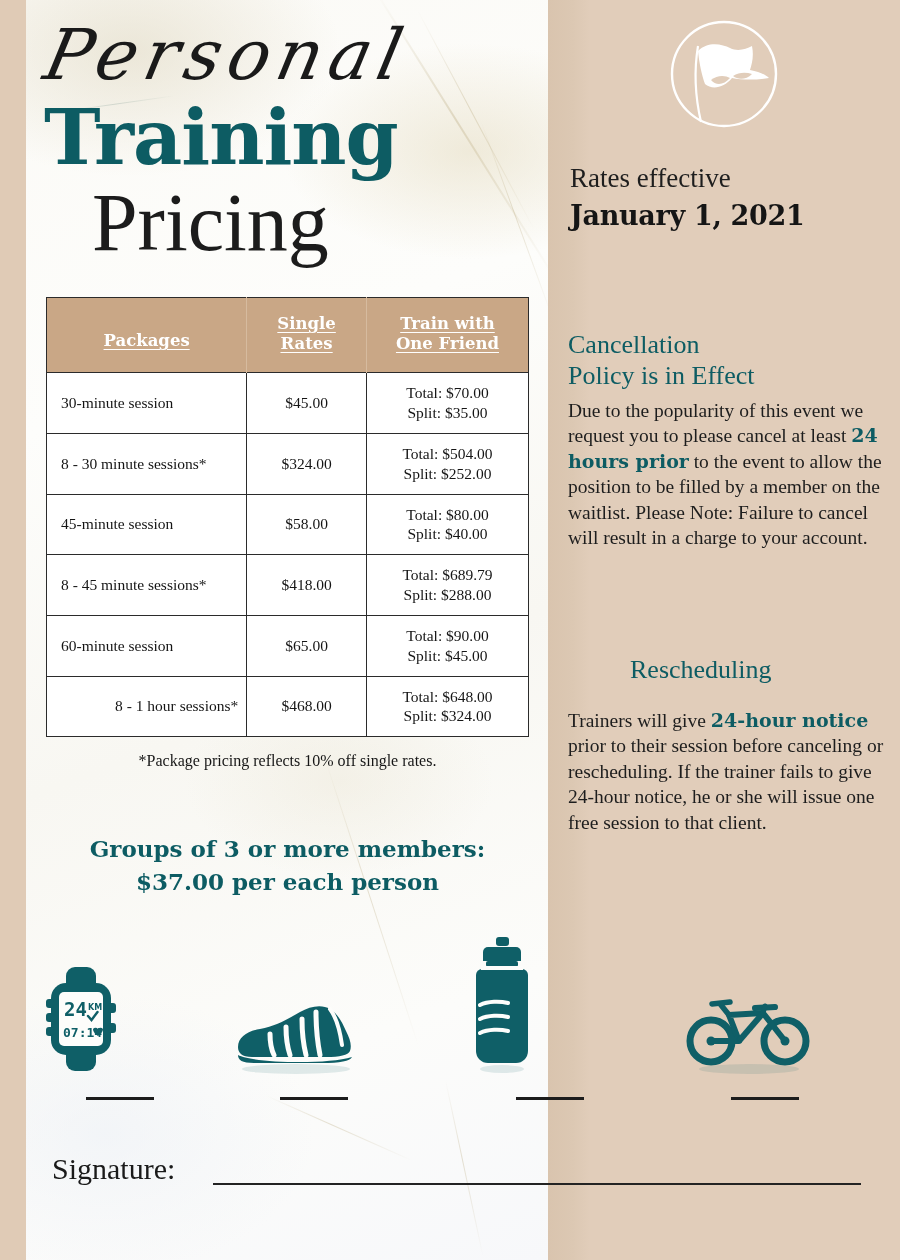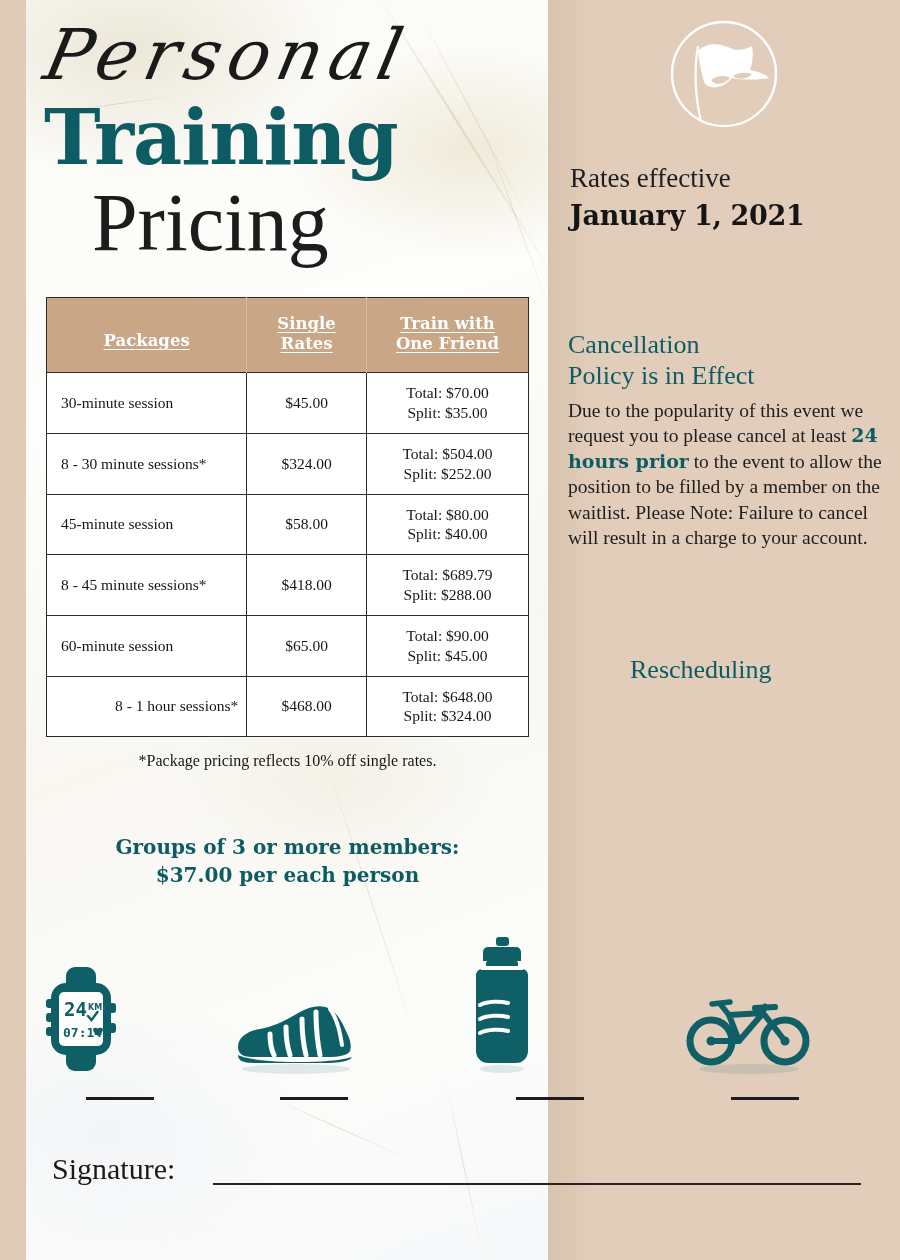--- a/index.html
+++ b/index.html
@@ -165,21 +165,21 @@
     color: #161616;
   }
 
   .group-note {
     position: absolute;
     left: 20px; top: 833px;
     width: 483px;
     text-align: center;
     font-family: "DejaVu Serif", serif;
     font-weight: bold;
-    font-size: 20px;
+    font-size: 23px;
     line-height: 1.42;
     color: #0d5c63;
   }
 
   
   .right-col {
     position: absolute;
     left: 568px; top: 0;
     width: 332px; height: 1260px;
   }
@@ -404,20 +404,21 @@
 
     <div class="sec-head cancel">
       <span>Cancellation</span><br>
       <span>Policy is in Effect</span>
     </div>
 
     <div class="body-para p-cancel"><span>Due to the popularity of this event we request you to please cancel at least </span><b>24 hours prior</b><span> to the event to allow the position to be filled by a member on the waitlist. Please Note: Failure to cancel will result in a charge to your account.</span></div>
 
     <div class="sec-head resched">Rescheduling</div>
 
+    <div class="body-para p-resched"><span>Trainers will give </span><b>24-hour notice</b><span> prior to their session before canceling or rescheduling. If the trainer fails to give 24-hour notice, he or she will issue one free session to that client.</span></div>
   </div>
 
   <div class="icon-row">
 
     <div class="icon-cell ic-1">
       <svg width="78" height="112" viewBox="0 0 78 112" aria-hidden="true">
         <rect x="24" y="4" width="30" height="26" rx="9" fill="#0f5f67"></rect>
         <rect x="24" y="82" width="30" height="26" rx="9" fill="#0f5f67"></rect>
         <rect x="9" y="20" width="60" height="72" rx="15" fill="#0f5f67"></rect>
         <rect x="4" y="36" width="8" height="9" rx="3" fill="#0f5f67"></rect>

